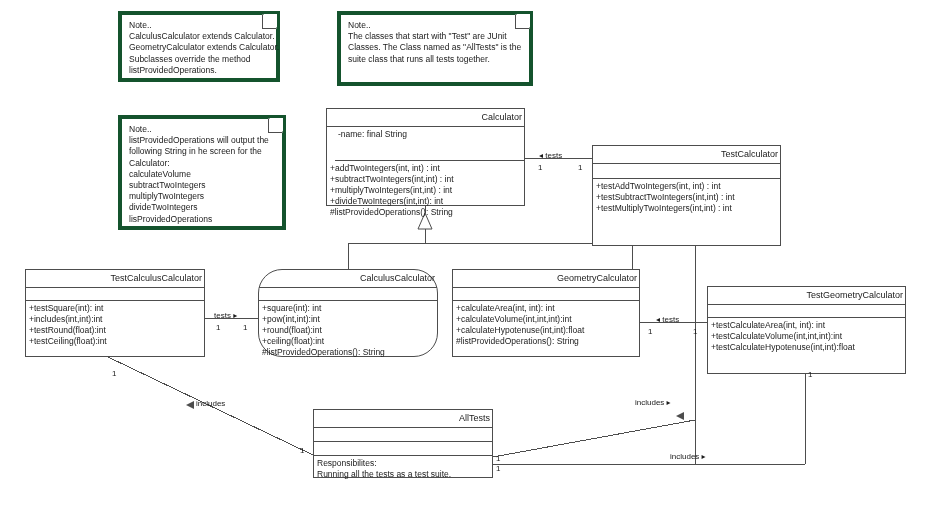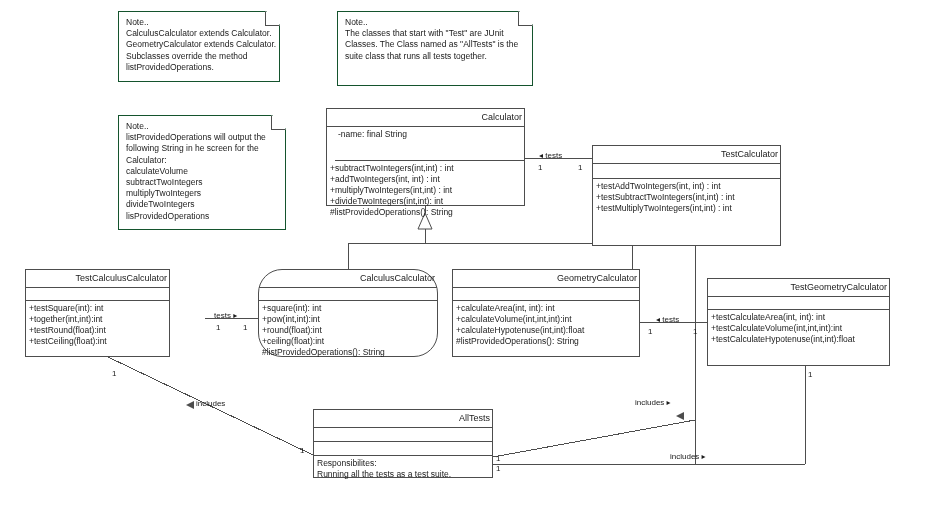--- a/index.html
+++ b/index.html
@@ -41,21 +41,21 @@
   
   .unote{
     position:absolute;
     background:#fff;
     box-sizing:border-box;
     font-size:8.5px;
     line-height:11.2px;
     color:#1a1a1a;
     padding:5px 7px 5px 7px;
     z-index:3;
-    border:1px solid #14532d;
+    border:4px solid #14532d;
   }
   .unote .nln{white-space:nowrap;display:block;}
   .unote .gap{height:7px;}
   .unote .foldcut{
     position:absolute;right:-1px;top:-1px;
     width:14px;height:14px;
     background:#fff;
     border-bottom:1px solid #4d4d4d;
     border-left:1px solid #4d4d4d;
     clip-path:polygon(0 0,100% 100%,0 100%);
@@ -152,44 +152,44 @@
     <span class="foldmask"></span>
     <span class="foldcut"></span>
   </div>
 
   <div class="uclass" style="left:326px;top:108px;width:199px;height:98px;">
     <div class="cname">Calculator</div>
     <div class="cpart" style="height:34px;margin-left:8px;">
       <span class="ln">-name: final String</span>
     </div>
     <div class="cpart last">
+      <span class="ln">+addTwoIntegers(int, int) : int</span>
       <span class="ln">+subtractTwoIntegers(int,int) : int</span>
-      <span class="ln">+addTwoIntegers(int, int) : int</span>
       <span class="ln">+multiplyTwoIntegers(int,int) : int</span>
       <span class="ln">+divideTwoIntegers(int,int): int</span>
       <span class="ln">#listProvidedOperations(): String</span>
     </div>
   </div>
 
   <div class="uclass" style="left:592px;top:108px;width:189px;height:101px;margin-top:37px;">
     <div class="cname">TestCalculator</div>
     <div class="cpart" style="height:15px;"></div>
     <div class="cpart last">
       <span class="ln">+testAddTwoIntegers(int, int) : int</span>
       <span class="ln">+testSubtractTwoIntegers(int,int) : int</span>
       <span class="ln">+testMultiplyTwoIntegers(int,int) : int</span>
     </div>
   </div>
 
-  <div class="uclass" style="left:25px;top:269px;width:145px;height:88px;">
+  <div class="uclass" style="left:25px;top:269px;width:180px;height:88px;">
     <div class="cname">TestCalculusCalculator</div>
     <div class="cpart" style="height:13px;"></div>
     <div class="cpart last">
       <span class="ln">+testSquare(int): int</span>
-      <span class="ln">+together(int,int):int</span>
+      <span class="ln">+includes(int,int):int</span>
       <span class="ln">+testRound(float):int</span>
       <span class="ln">+testCeiling(float):int</span>
     </div>
   </div>
 
   <div class="uclass" style="left:258px;top:269px;width:180px;height:88px;border-radius:24px;">
     <div class="cname">CalculusCalculator</div>
     <div class="cpart" style="height:13px;"></div>
     <div class="cpart last">
       <span class="ln">+square(int): int</span>
@@ -204,21 +204,21 @@
     <div class="cname">GeometryCalculator</div>
     <div class="cpart" style="height:13px;"></div>
     <div class="cpart last">
       <span class="ln">+calculateArea(int, int): int</span>
       <span class="ln">+calculateVolume(int,int,int):int</span>
       <span class="ln">+calculateHypotenuse(int,int):float</span>
       <span class="ln">#listProvidedOperations(): String</span>
     </div>
   </div>
 
-  <div class="uclass" style="left:707px;top:278px;width:183px;height:88px;">
+  <div class="uclass" style="left:707px;top:286px;width:199px;height:88px;">
     <div class="cname">TestGeometryCalculator</div>
     <div class="cpart" style="height:13px;"></div>
     <div class="cpart last">
       <span class="ln">+testCalculateArea(int, int): int</span>
       <span class="ln">+testCalculateVolume(int,int,int):int</span>
       <span class="ln">+testCalculateHypotenuse(int,int):float</span>
     </div>
   </div>
 
   <div class="uclass" style="left:313px;top:409px;width:180px;height:69px;">

